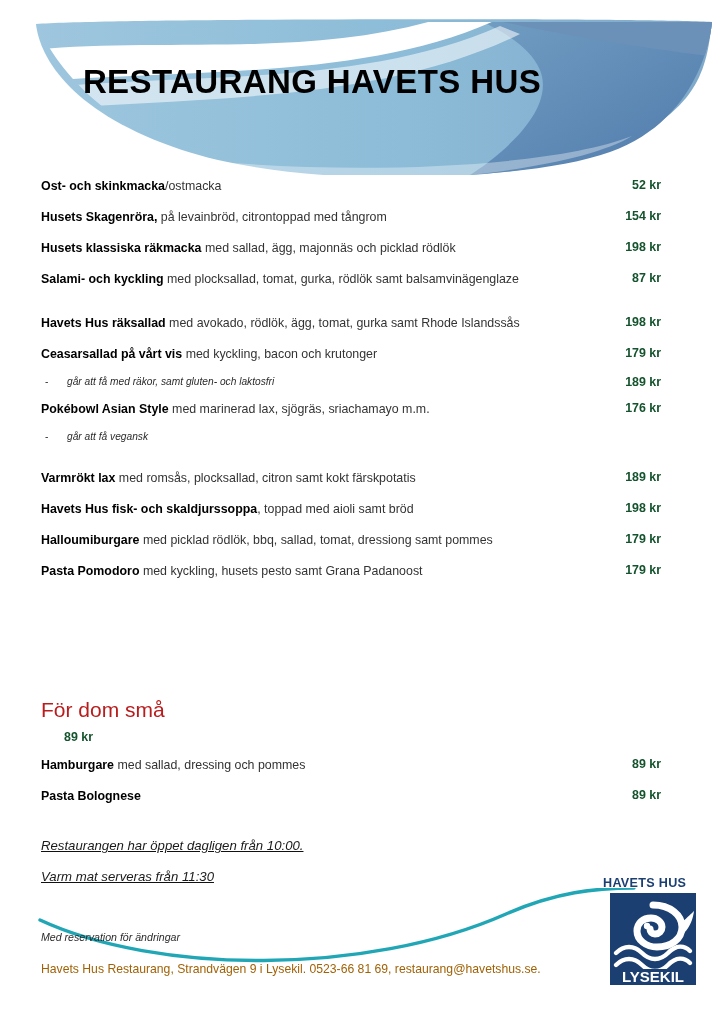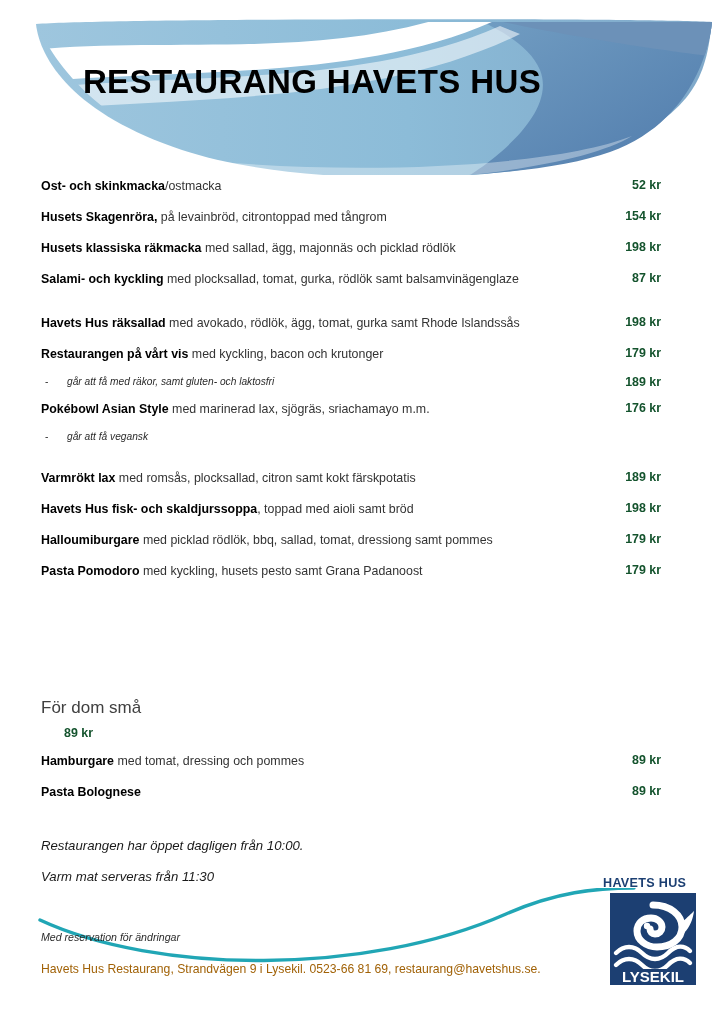--- a/index.html
+++ b/index.html
@@ -99,32 +99,33 @@
   }
 
   
   #kids-section {
     position: absolute;
     top: 698px;
     left: 41px;
     width: 620px;
   }
   #kids-heading {
-    font-size: 17px;
-    color: #404040;
+    font-size: 21px;
+    color: #b91c1c;
     margin-bottom: 8px;
     font-weight: normal;
   }
 
   
   #hours-block {
     position: absolute;
     top: 838px;
     left: 41px;
     width: 540px;
+    text-decoration: underline;
   }
   .hours-line {
     font-size: 13.2px;
     font-style: italic;
     color: #1a1a1a;
     margin-bottom: 16px;
   }
 
   
   #teal-swoosh {
@@ -230,21 +231,21 @@
       <div class="row-price">87 kr</div>
     </div>
   </div>
 
   <div class="menu-group">
     <div class="menu-row">
       <div class="row-text"><span class="nm">Havets Hus räksallad</span><span class="ds"> med avokado, rödlök, ägg, tomat, gurka samt Rhode Islandssås</span></div>
       <div class="row-price">198 kr</div>
     </div>
     <div class="menu-row">
-      <div class="row-text"><span class="nm">Restaurangen på vårt vis</span><span class="ds"> med kyckling, bacon och krutonger</span></div>
+      <div class="row-text"><span class="nm">Ceasarsallad på vårt vis</span><span class="ds"> med kyckling, bacon och krutonger</span></div>
       <div class="row-price">179 kr</div>
     </div>
     <div class="menu-row sub">
       <div class="row-text"><span class="dash">-</span><span>går att få med räkor, samt gluten- och laktosfri</span></div>
       <div class="row-price">189 kr</div>
     </div>
     <div class="menu-row">
       <div class="row-text"><span class="nm">Pokébowl Asian Style</span><span class="ds"> med marinerad lax, sjögräs, sriachamayo m.m.</span></div>
       <div class="row-price">176 kr</div>
     </div>
@@ -275,21 +276,21 @@
 
 </div>
 
 <div id="kids-section">
   <div id="kids-heading">För dom små</div>
 
   <div class="menu-row">
     <div class="row-price">89 kr</div>
   </div>
   <div class="menu-row">
-    <div class="row-text"><span class="nm">Hamburgare</span><span class="ds"> med tomat, dressing och pommes</span></div>
+    <div class="row-text"><span class="nm">Hamburgare</span><span class="ds"> med sallad, dressing och pommes</span></div>
     <div class="row-price">89 kr</div>
   </div>
   <div class="menu-row">
     <div class="row-text"><span class="nm">Pasta Bolognese</span><span class="ds"></span></div>
     <div class="row-price">89 kr</div>
   </div>
 </div>
 
 <div id="hours-block">
   <div class="hours-line">Restaurangen har öppet dagligen från 10:00.</div>

